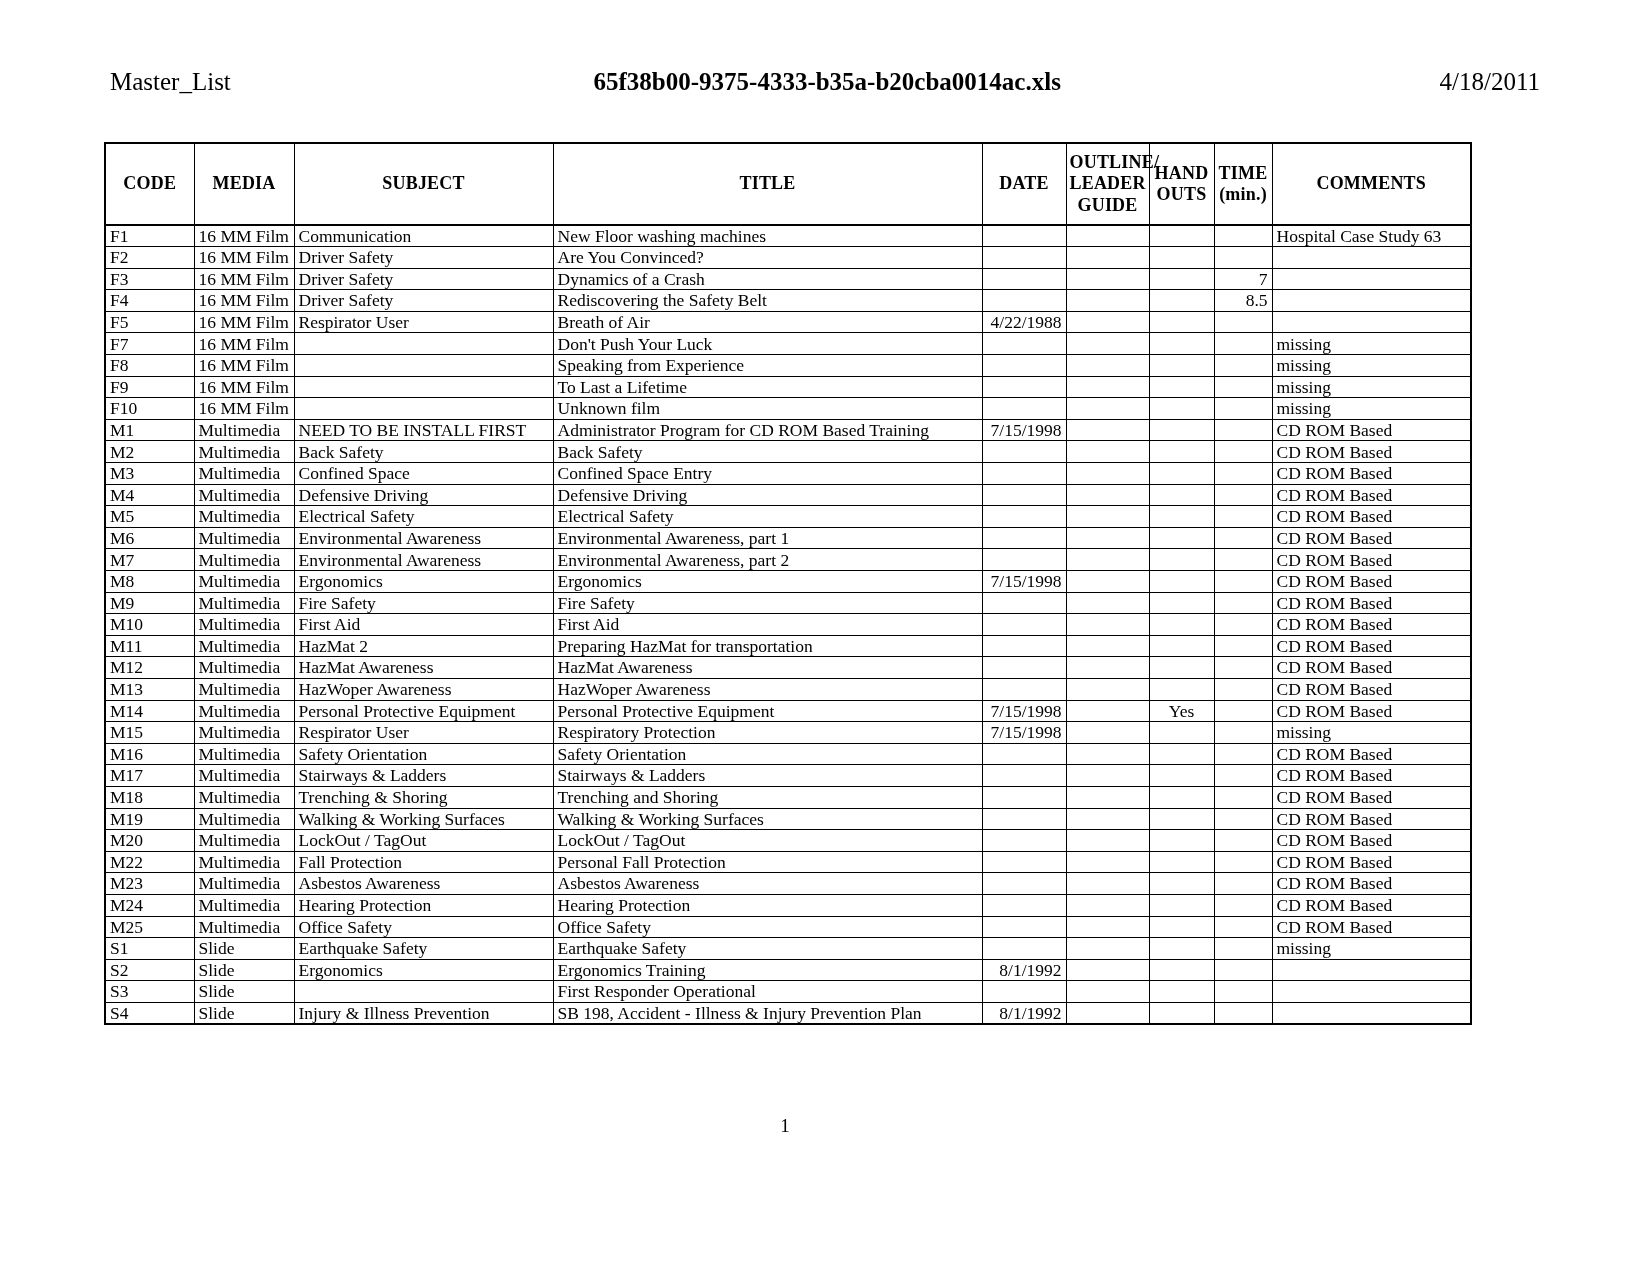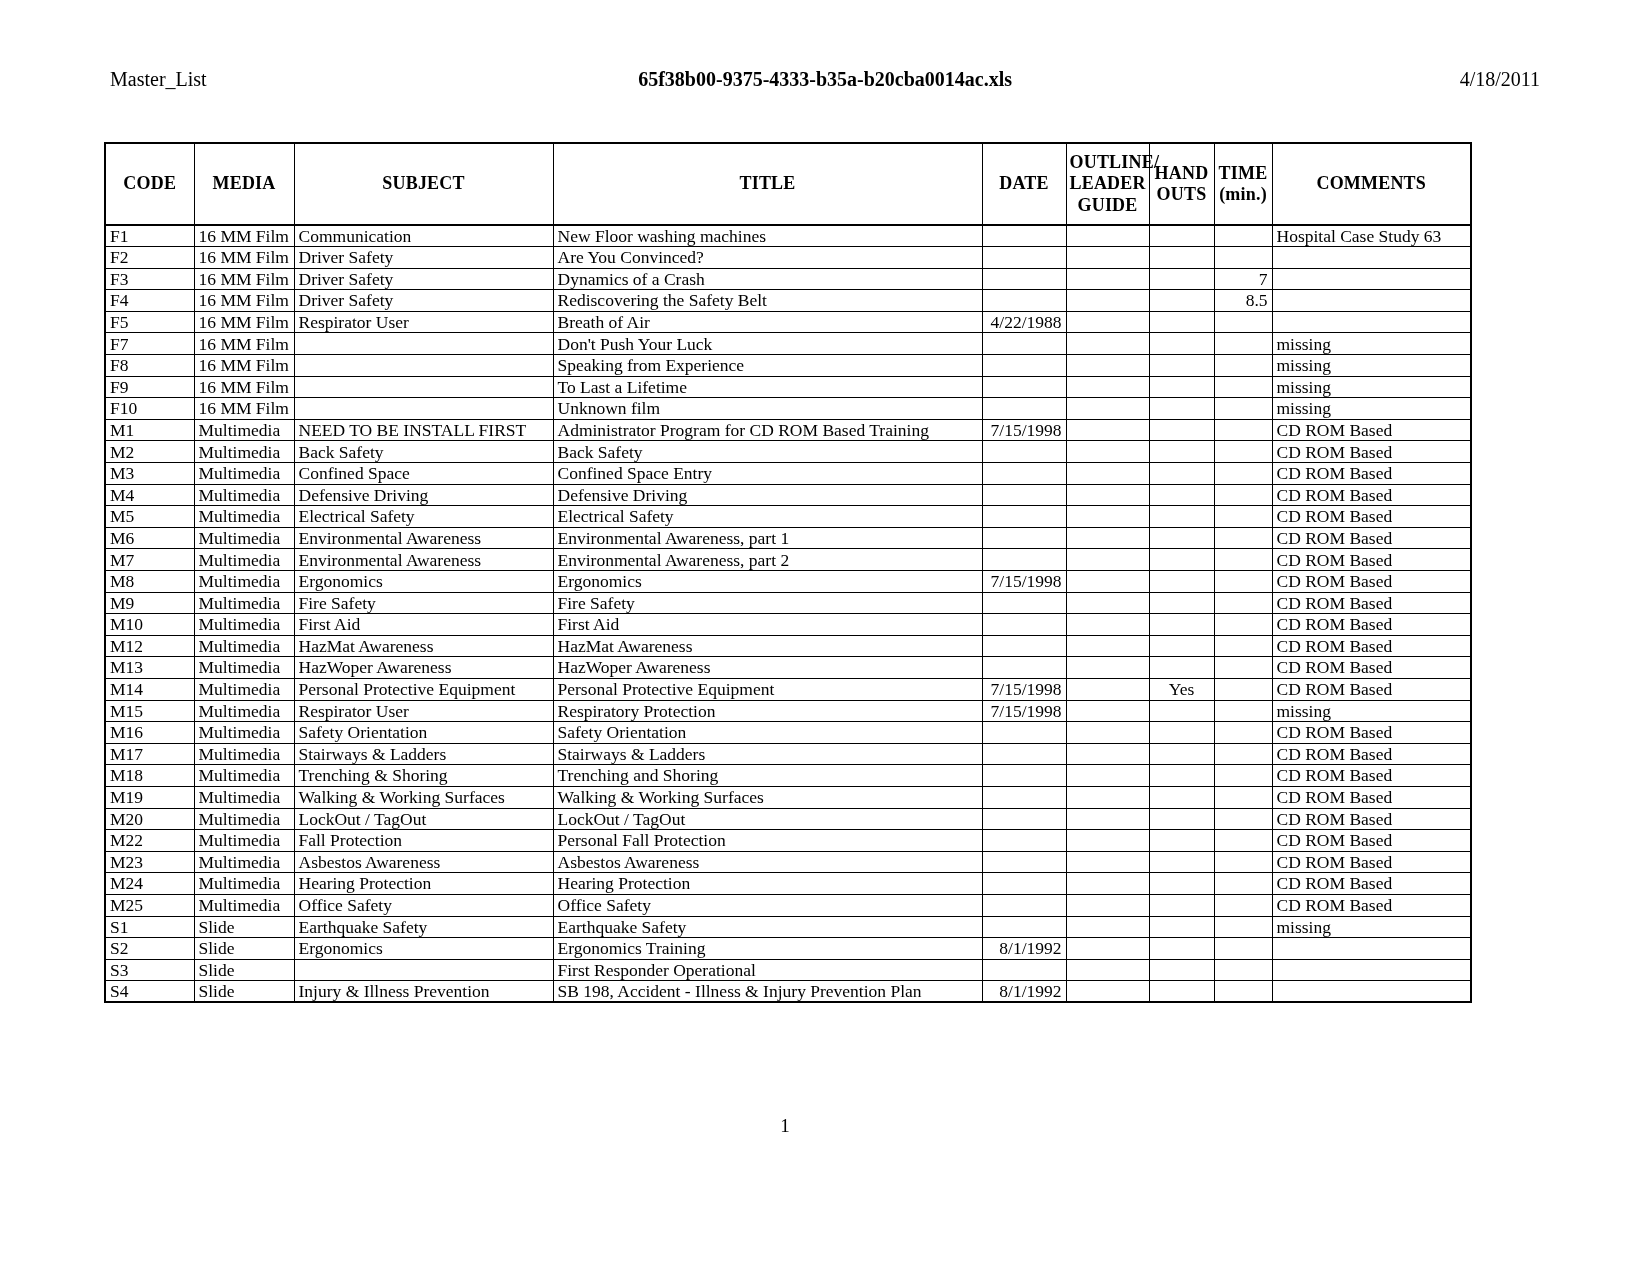--- a/index.html
+++ b/index.html
@@ -20,21 +20,21 @@
 
   
   .doc-header {
     position: absolute;
     top: 68px;
     left: 110px;
     right: 110px;
     height: 26px;
     display: flex;
     align-items: baseline;
-    font-size: 20px;
+    font-size: 25px;
   }
   .doc-header .hdr-left {
     flex: 0 0 auto;
     white-space: nowrap;
   }
   .doc-header .hdr-center {
     flex: 1 1 auto;
     text-align: center;
     white-space: nowrap;
     font-weight: bold;
@@ -380,20 +380,31 @@
             <td class="c-media">Multimedia</td>
             <td class="c-subject">First Aid</td>
             <td class="c-title">First Aid</td>
             <td class="c-date"></td>
             <td class="c-outline"></td>
             <td class="c-handouts"></td>
             <td class="c-time"></td>
             <td class="c-comments">CD ROM Based</td>
           </tr>
           <tr>
+            <td class="c-code">M11</td>
+            <td class="c-media">Multimedia</td>
+            <td class="c-subject">HazMat 2</td>
+            <td class="c-title">Preparing HazMat for transportation</td>
+            <td class="c-date"></td>
+            <td class="c-outline"></td>
+            <td class="c-handouts"></td>
+            <td class="c-time"></td>
+            <td class="c-comments">CD ROM Based</td>
+          </tr>
+          <tr>
             <td class="c-code">M12</td>
             <td class="c-media">Multimedia</td>
             <td class="c-subject">HazMat Awareness</td>
             <td class="c-title">HazMat Awareness</td>
             <td class="c-date"></td>
             <td class="c-outline"></td>
             <td class="c-handouts"></td>
             <td class="c-time"></td>
             <td class="c-comments">CD ROM Based</td>
           </tr>

